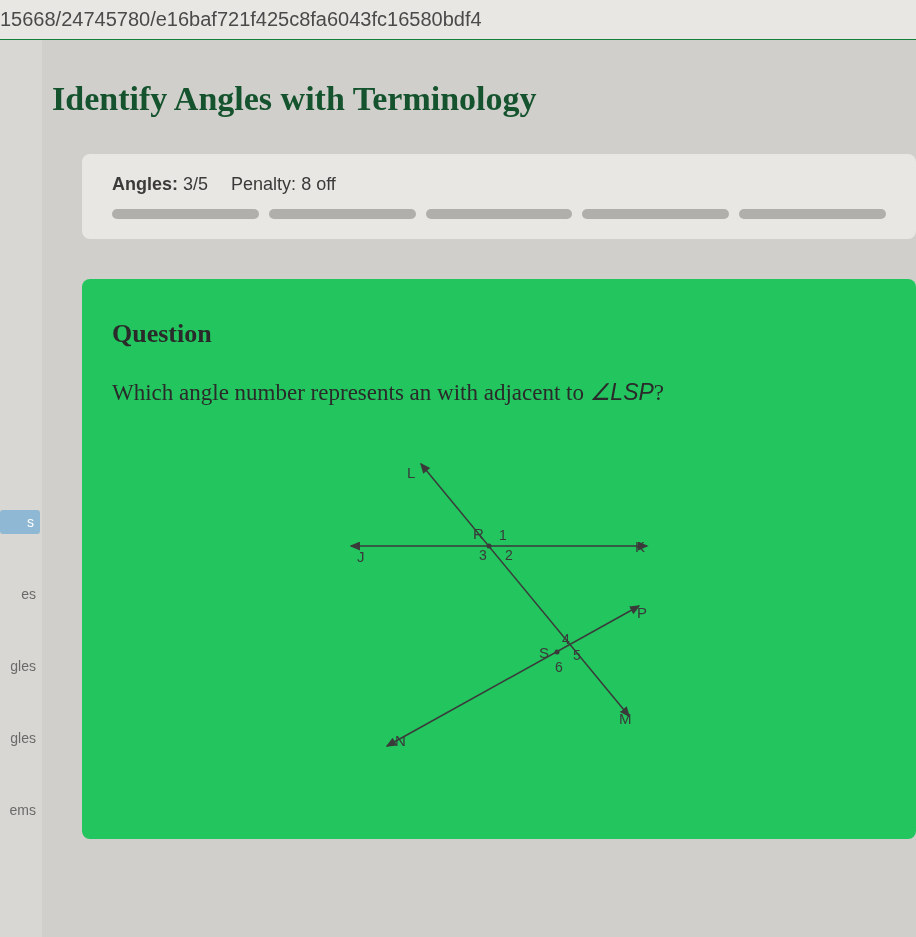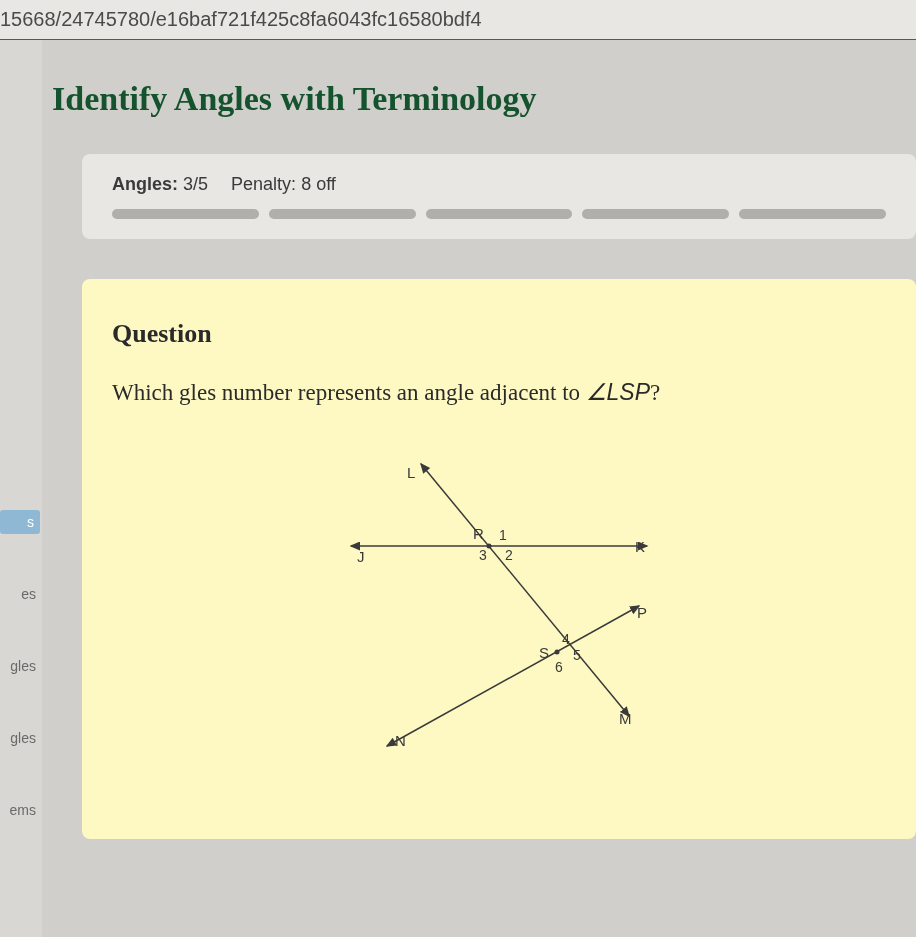--- a/index.html
+++ b/index.html
@@ -74,21 +74,21 @@
       display: flex;
       gap: 10px;
     }
     .progress-seg {
       flex: 1;
       height: 10px;
       background: #b0afab;
       border-radius: 5px;
     }
     .question-card {
-      background: #fef9c3;
+      background: #22c55e;
       border-radius: 8px;
       padding: 40px 30px;
       margin-left: 30px;
       min-height: 560px;
     }
     .question-heading {
       font-size: 26px;
       font-weight: bold;
       color: #2a2a2a;
       margin-bottom: 30px;
@@ -157,21 +157,21 @@
         <div class="progress-seg"></div>
         <div class="progress-seg"></div>
         <div class="progress-seg"></div>
         <div class="progress-seg"></div>
       </div>
     </div>
 
     <div class="question-card">
       <div class="question-heading">Question</div>
       <div class="question-text">
-        <span>Which gles number represents an angle adjacent to </span><span class="math-angle">∠LSP</span><span>?</span>
+        <span>Which angle number represents an with adjacent to </span><span class="math-angle">∠LSP</span><span>?</span>
       </div>
 
       <div class="diagram-wrap">
         <div class="diagram">
           <svg viewBox="0 0 340 320">
             <defs>
               <marker id="arrow" markerWidth="8" markerHeight="8" refX="6" refY="3" orient="auto">
                 <path d="M0,0 L7,3 L0,6 Z" fill="#3a3a3a"></path>
               </marker>
               <marker id="arrowrev" markerWidth="8" markerHeight="8" refX="1" refY="3" orient="auto">

